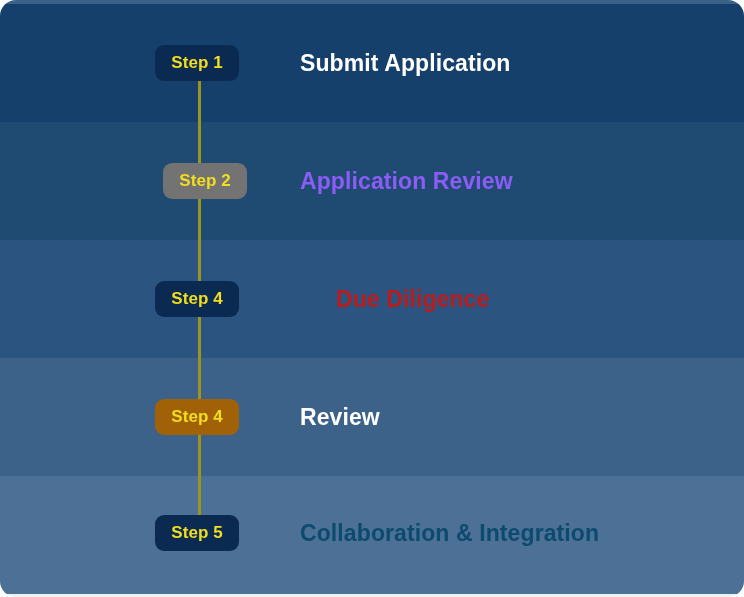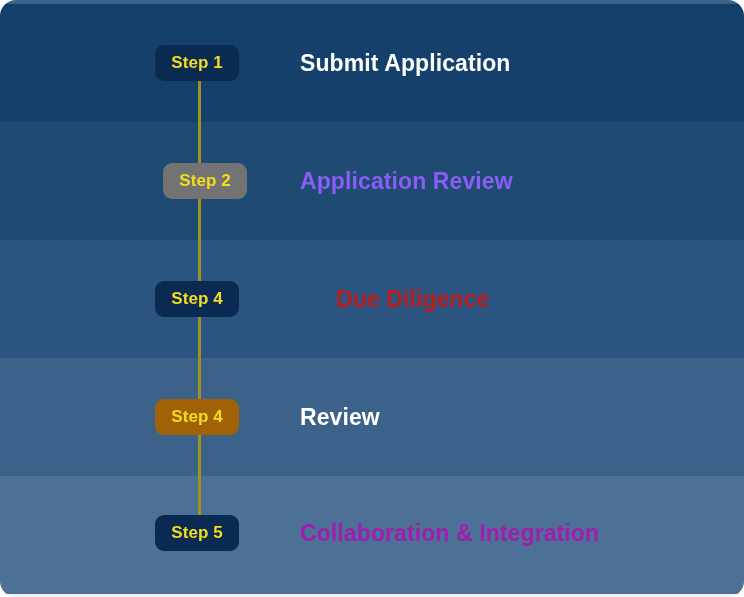--- a/index.html
+++ b/index.html
@@ -125,17 +125,17 @@
       <span class="step-title" style="color: #b91c1c; margin-left: 36px;">Due Diligence</span>
     </div>
 
     <div class="step-row" style="top:354px;">
       <span class="badge" style="background: #a16207; color: rgb(242, 221, 31);">Step 4</span>
       <span class="step-title" style="color: rgb(255, 255, 255);">Review</span>
     </div>
 
     <div class="step-row" style="top:470px;">
       <span class="badge" style="background: rgb(11, 42, 82); color: rgb(242, 221, 31);">Step 5</span>
-      <span class="step-title" style="color: #a21caf;">Collaboration &amp; Integration</span>
+      <span class="step-title" style="color: #0c4a6e;">Collaboration &amp; Integration</span>
     </div>
   </div>
 
 </div>
 
 </body></html>

